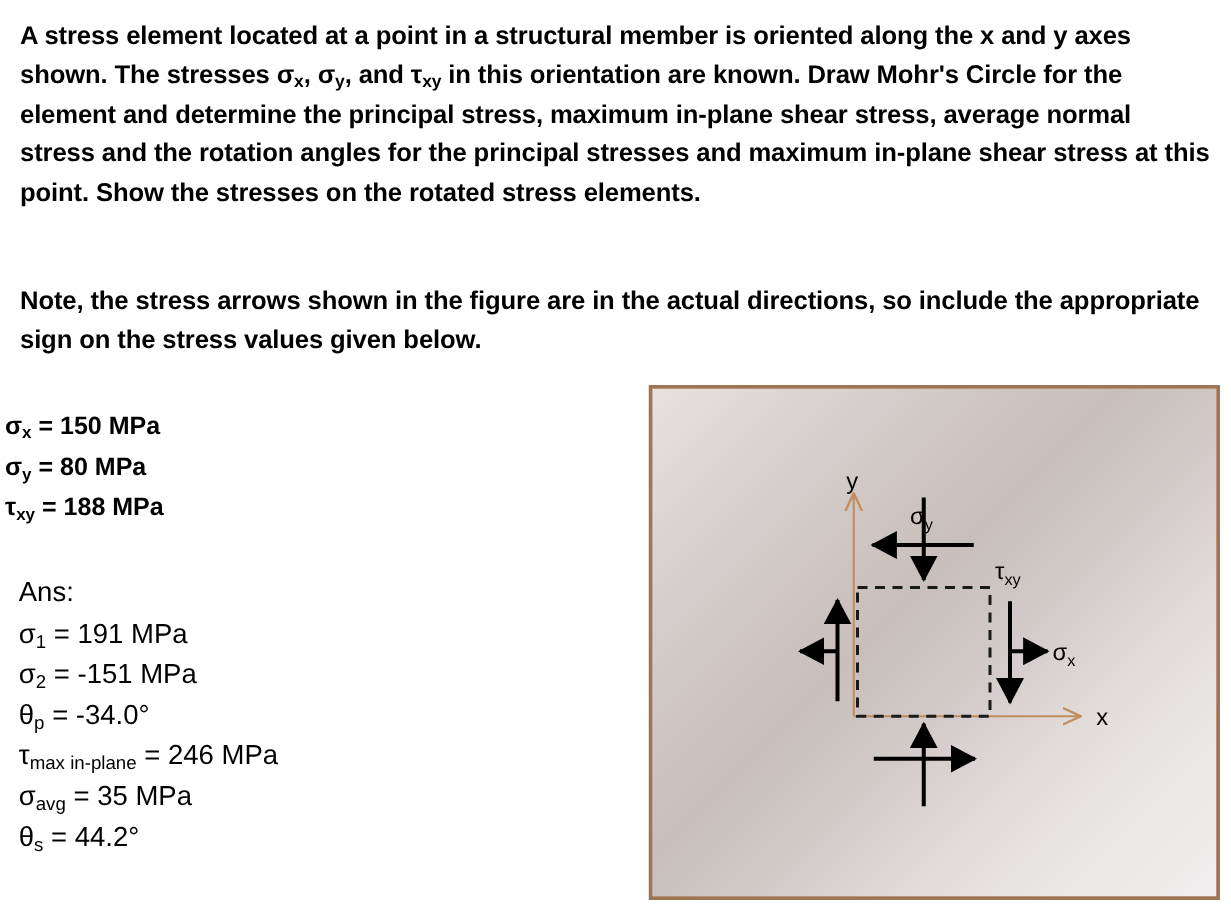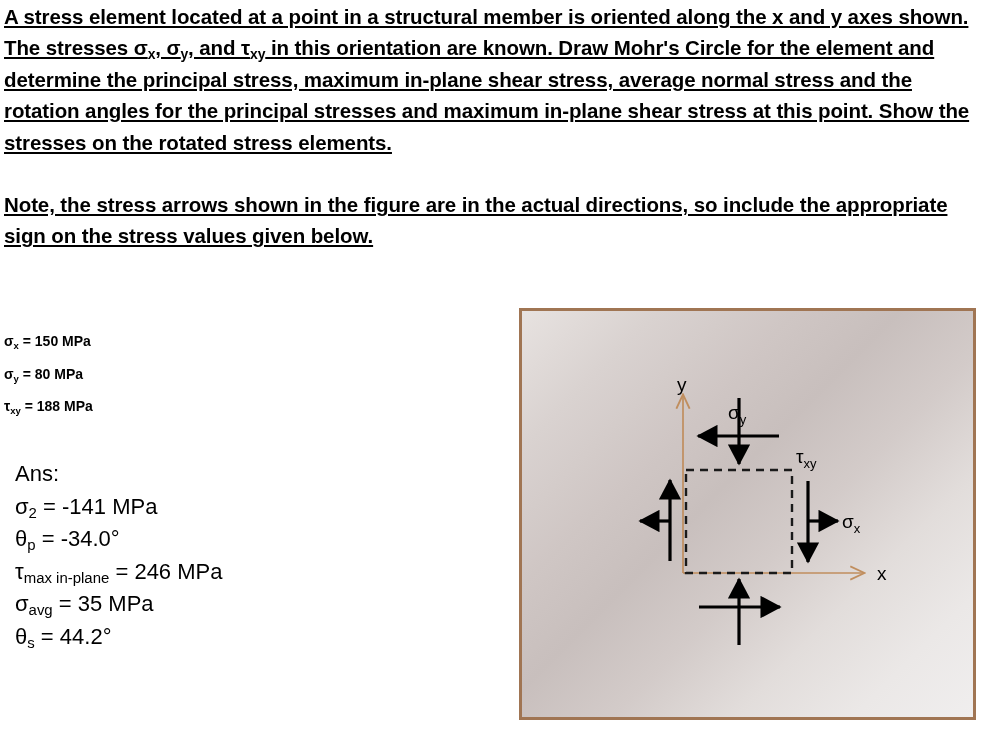--- a/index.html
+++ b/index.html
@@ -21,40 +21,39 @@
     position: absolute;
     left: 4px;
     top: 1px;
     width: 978px;
     font-weight: bold;
     font-size: 20.5px;
     line-height: 31.4px;
     letter-spacing: -0.1px;
   }
   .statement p {
-    margin: 0;
-    text-decoration: underline;
+    margin: 12px;
   }
   .statement .gap {
     height: 31px;
   }
 
   sub {
     font-size: 0.68em;
     vertical-align: -0.28em;
     line-height: 0;
   }
 
   
   .givens {
     position: absolute;
     left: 4px;
     top: 325px;
     font-weight: bold;
-    font-size: 14px;
+    font-size: 20px;
     line-height: 32.5px;
   }
   .givens div { white-space: nowrap; }
 
   
   .answers {
     position: absolute;
     left: 15px;
     top: 458px;
     font-weight: normal;
@@ -100,21 +99,22 @@
 </div>
 
 <div class="givens">
   <div><span>σ</span><sub>x</sub> <span>= 150 MPa</span></div>
   <div><span>σ</span><sub>y</sub> <span>= 80 MPa</span></div>
   <div><span>τ</span><sub>xy</sub> <span>= 188 MPa</span></div>
 </div>
 
 <div class="answers">
   <div>Ans:</div>
-  <div><span>σ</span><sub>2</sub> <span>= -141 MPa</span></div>
+  <div><span>σ</span><sub>1</sub> <span>= 191 MPa</span></div>
+  <div><span>σ</span><sub>2</sub> <span>= -151 MPa</span></div>
   <div><span>θ</span><sub>p</sub> <span>= -34.0°</span></div>
   <div><span>τ</span><sub>max in-plane</sub> <span>= 246 MPa</span></div>
   <div><span>σ</span><sub>avg</sub> <span>= 35 MPa</span></div>
   <div><span>θ</span><sub>s</sub> <span>= 44.2°</span></div>
 </div>
 
 <div class="figure">
   <svg width="451" height="406" viewBox="0 0 451 406">
     <defs>
       <marker id="axArrow" markerWidth="9" markerHeight="9" refX="7.5" refY="4.5" orient="auto">

